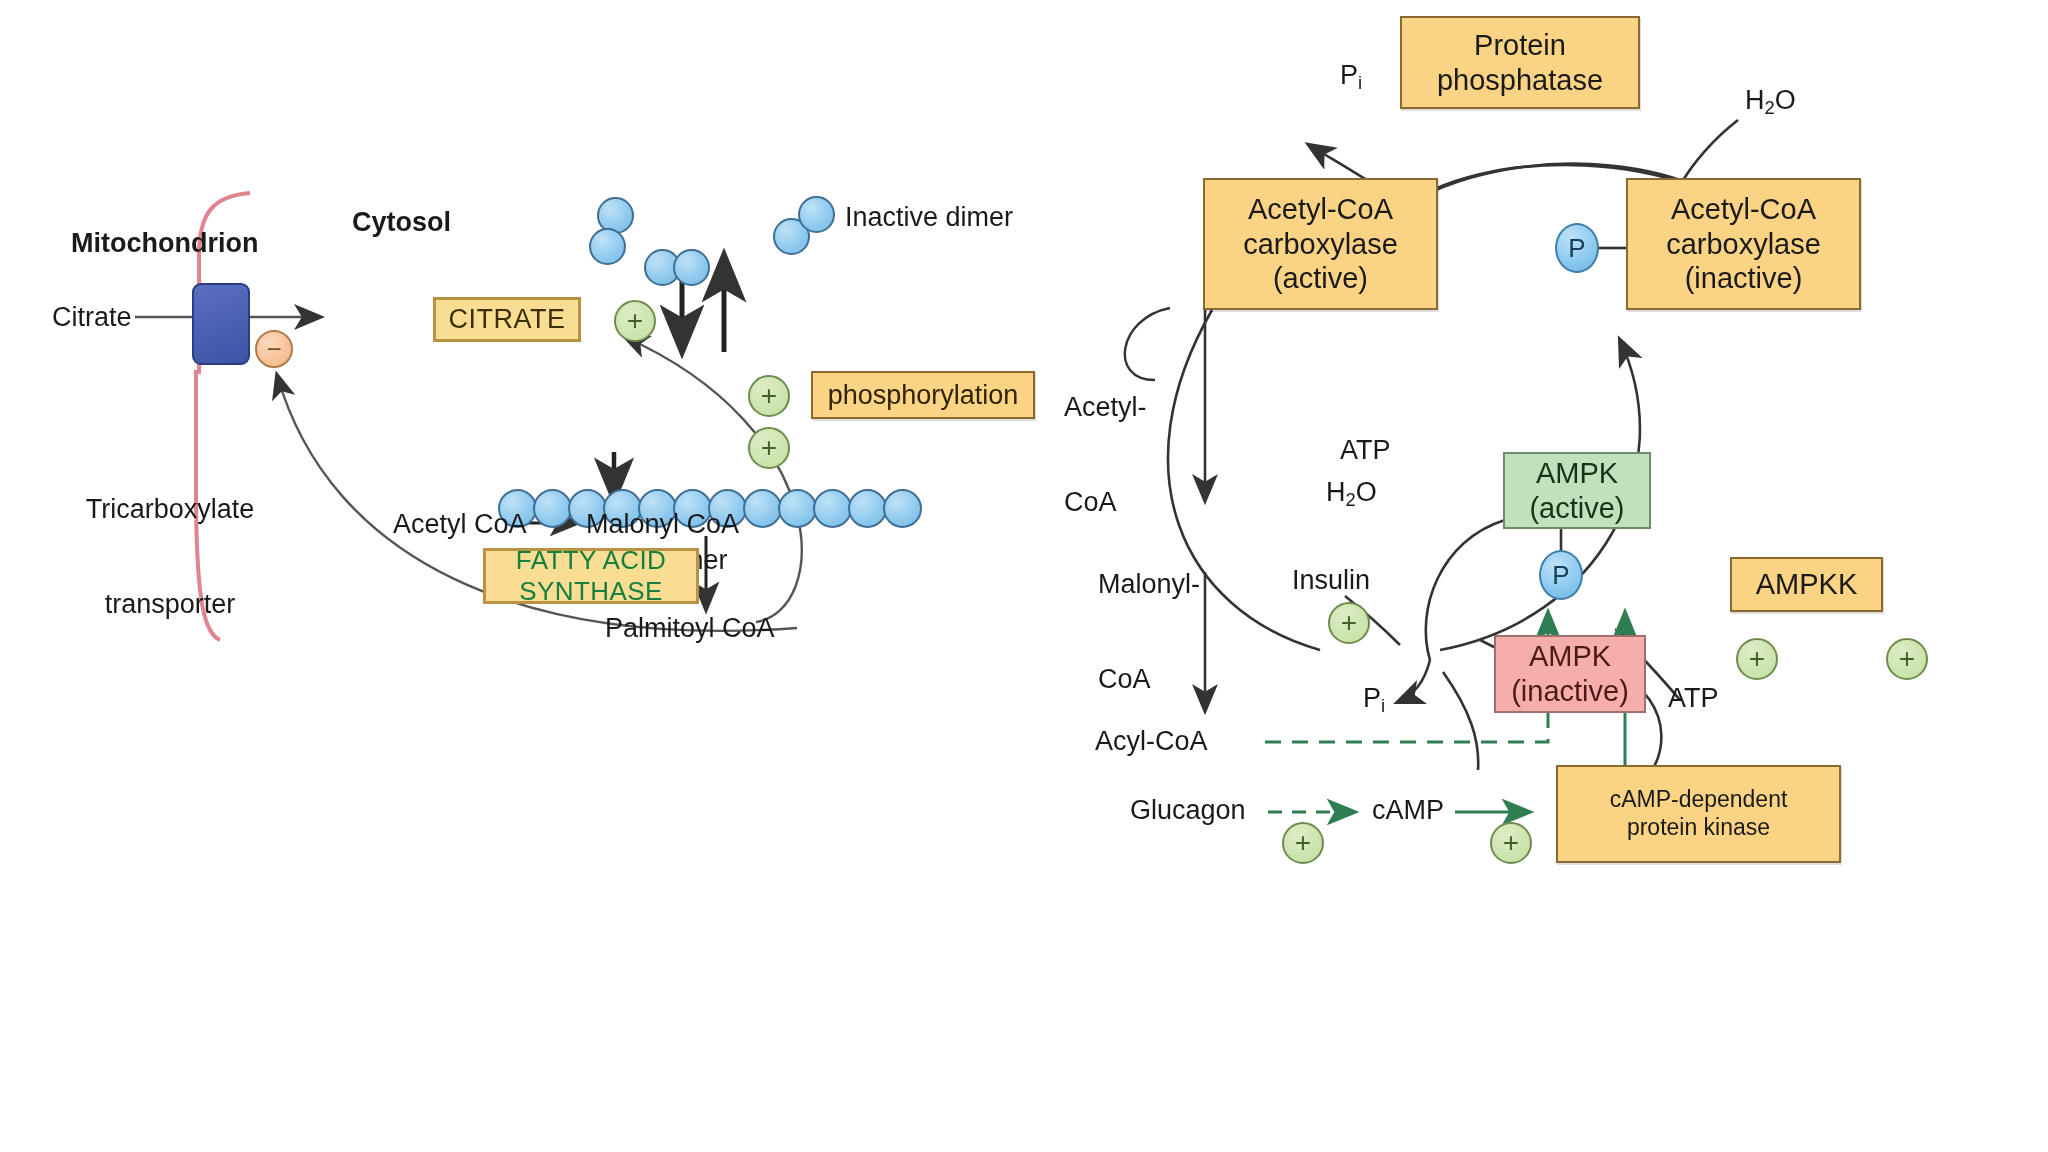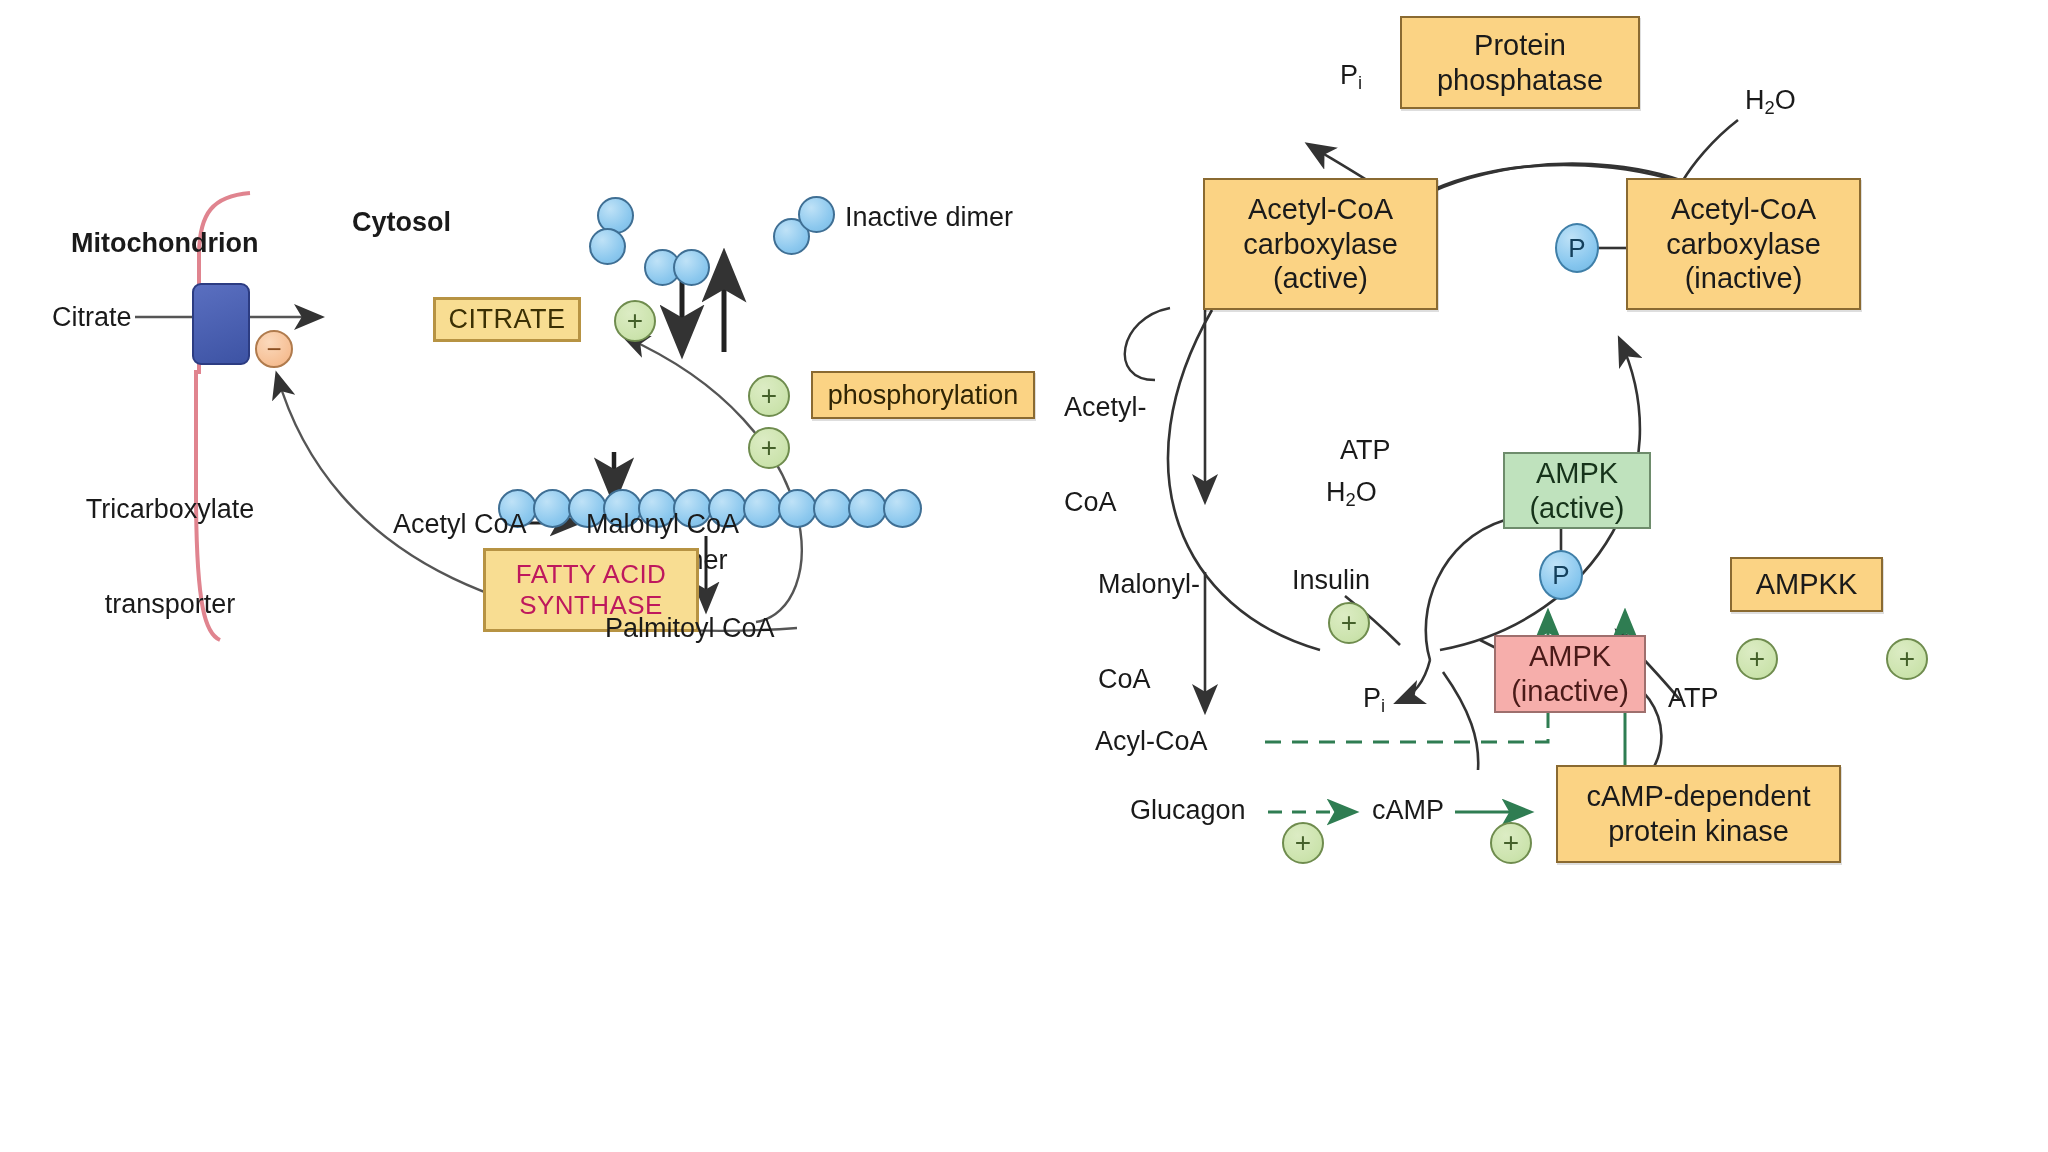--- a/index.html
+++ b/index.html
@@ -157,22 +157,22 @@
       <div class="circ bead" style="position: relative; width: 39px; height: 39px; margin-left: -4px;"></div>
       <div class="circ bead" style="position: relative; width: 39px; height: 39px; margin-left: -4px;"></div>
       <div class="circ bead" style="position: relative; width: 39px; height: 39px; margin-left: -4px;"></div>
       <div class="circ bead" style="position: relative; width: 39px; height: 39px; margin-left: -4px;"></div>
     </div>
   <div class="lbl ctr" style="left:617px;top:545px;">Active polymer</div>
 
   <div class="lbl" style="left:393px;top:509px;">Acetyl CoA</div>
   <div class="lbl" style="left:586px;top:509px;">Malonyl CoA</div>
 
-  <div class="box box-citrate" style="left:483px;top:548px;width:216px;height:84px;
-       flex-direction:column;font-size:26px;letter-spacing:.4px;color:#be185d;">
+  <div class="box box-citrate" style="left:483px;top:548px;width:216px;height:56px;
+       flex-direction:column;font-size:26px;letter-spacing:.4px;color:#15803d;">
     <span>FATTY ACID</span>
     <span>SYNTHASE</span>
   </div>
 
   <div class="lbl" style="left:605px;top:613px;">Palmitoyl CoA</div>
 
   <div class="box box-yellow" style="left:1400px;top:16px;width:240px;height:93px;flex-direction:column;
        font-size:29px;">
     <span>Protein</span>
     <span>phosphatase</span>
@@ -228,21 +228,21 @@
 
   <div class="lbl" style="left:1363px;top:683px;">P<sub>i</sub></div>
   <div class="lbl" style="left:1668px;top:683px;">ATP</div>
 
   <div class="box box-yellow" style="left:1730px;top:557px;width:153px;height:55px;font-size:29px;">AMPKK</div>
 
   <div class="circ plus" style="left:1736px;top:638px;">+</div>
   <div class="circ plus" style="left:1886px;top:638px;">+</div>
 
   <div class="box box-yellow" style="left:1556px;top:765px;width:285px;height:98px;flex-direction:column;
-       font-size:29px;">
+       font-size:23px;">
     <span>cAMP-dependent</span>
     <span>protein kinase</span>
   </div>
 
   <div class="lbl" style="left:1130px;top:795px;">Glucagon</div>
   <div class="circ plus" style="left:1282px;top:822px;">+</div>
   <div class="lbl" style="left:1372px;top:795px;">cAMP</div>
   <div class="circ plus" style="left:1490px;top:822px;">+</div>
 
 </div>

